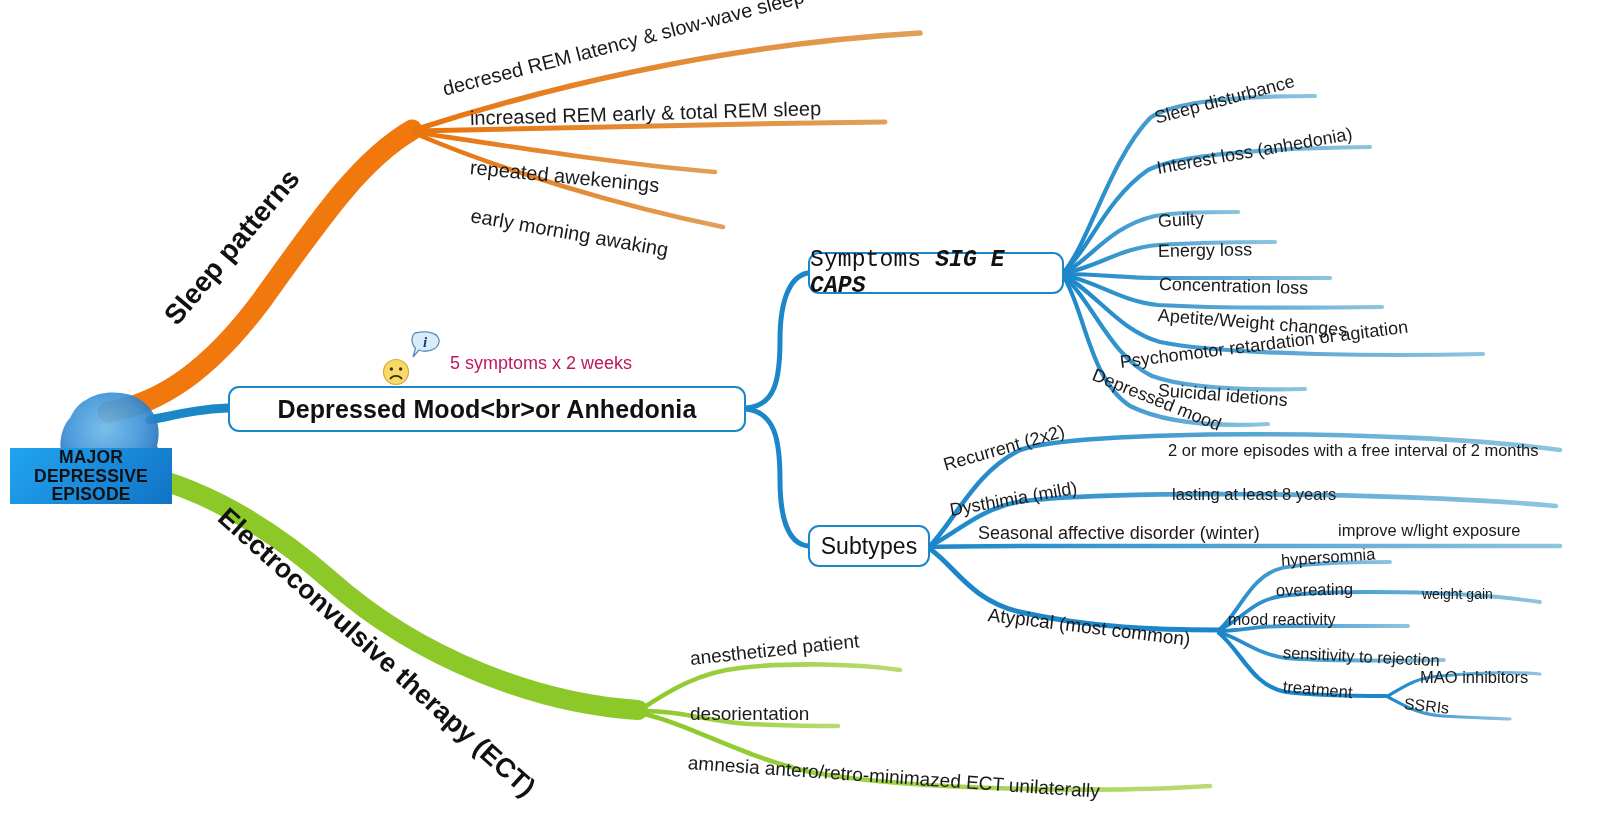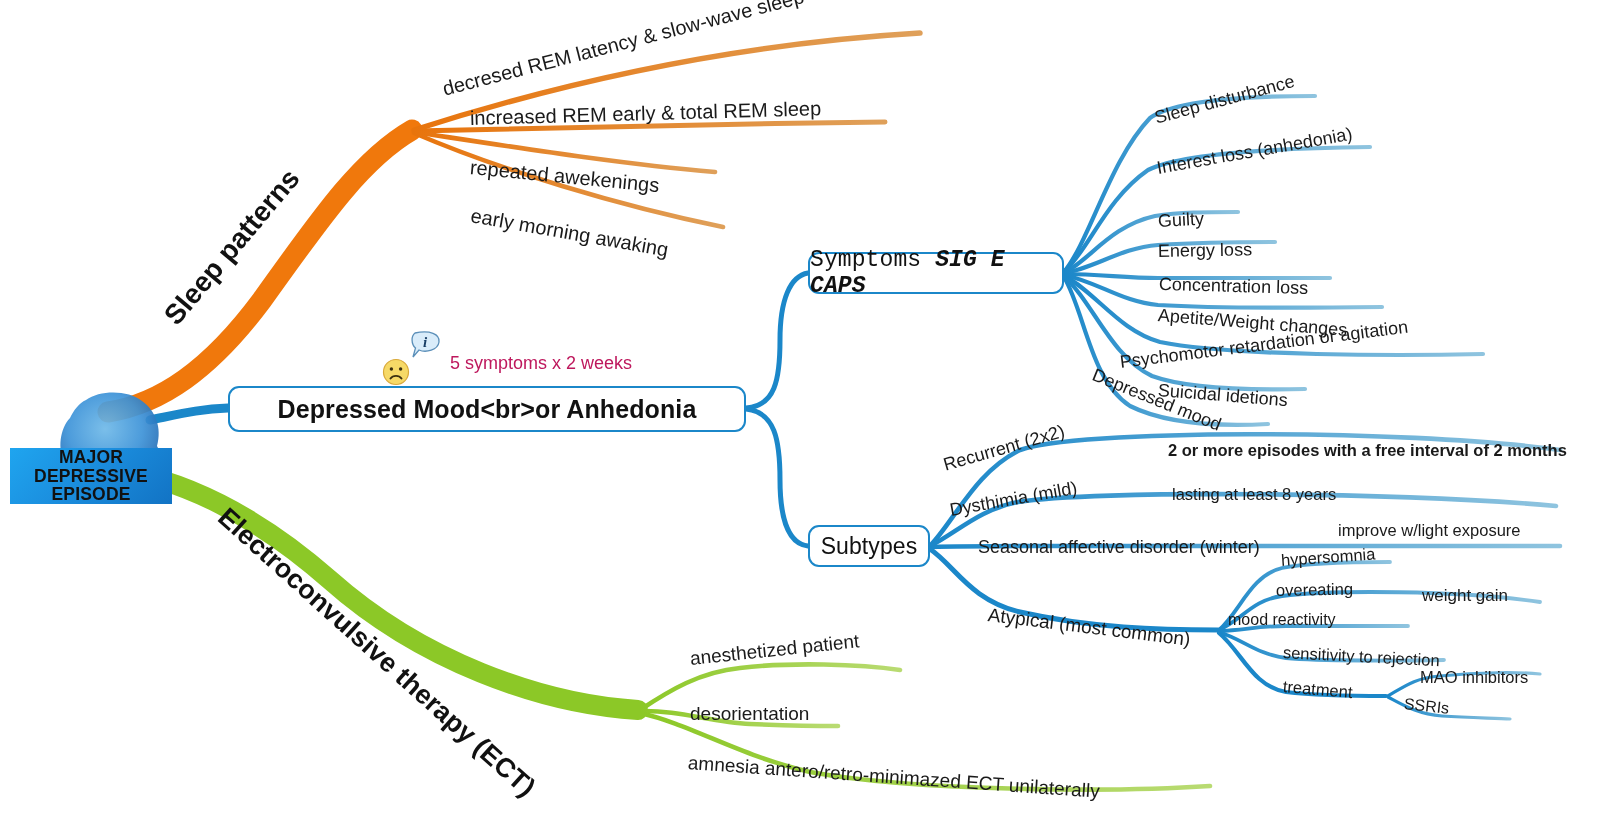--- a/index.html
+++ b/index.html
@@ -181,41 +181,41 @@
     <span>Suicidal idetions</span></div>
   <div class="lbl" style="left:1093px;top:364px;font-size:18px;transform:rotate(22deg);">
     <span>Depressed mood</span></div>
 
   <div class="node" style="left:808px;top:525px;width:122px;height:42px;">
     <span>Subtypes</span>
   </div>
 
   <div class="lbl" style="left:944px;top:455px;font-size:18px;transform:rotate(-16deg);">
     <span>Recurrent (2x2)</span></div>
-  <div class="lbl" style="left:1168px;top:441px;font-size:16.5px;font-weight:bold;">
+  <div class="lbl" style="left:1168px;top:441px;font-size:16.5px;">
     <span>2 or more episodes with a free interval of 2 months</span></div>
 
   <div class="lbl" style="left:950px;top:500px;font-size:18px;transform:rotate(-10deg);">
     <span>Dysthimia (mild)</span></div>
   <div class="lbl" style="left:1172px;top:485px;font-size:16.5px;">
     <span>lasting at least 8 years</span></div>
 
-  <div class="lbl" style="left:978px;top:523px;font-size:18px;margin-top:14px;">
+  <div class="lbl" style="left:978px;top:523px;font-size:18px;">
     <span>Seasonal affective disorder (winter)</span></div>
   <div class="lbl" style="left:1338px;top:521px;font-size:16.5px;">
     <span>improve w/light exposure</span></div>
 
   <div class="lbl" style="left:988px;top:604px;font-size:19px;transform:rotate(7deg);">
     <span>Atypical (most common)</span></div>
 
   <div class="lbl" style="left:1281px;top:551px;font-size:16.5px;transform:rotate(-4deg);">
     <span>hypersomnia</span></div>
   <div class="lbl" style="left:1276px;top:581px;font-size:16.5px;transform:rotate(-1deg);">
     <span>overeating</span></div>
-  <div class="lbl" style="left:1422px;top:586px;font-size:17px;">
+  <div class="lbl" style="left:1422px;top:586px;font-size:14px;">
     <span>weight gain</span></div>
   <div class="lbl" style="left:1228px;top:611px;font-size:16px;">
     <span>mood reactivity</span></div>
   <div class="lbl" style="left:1283px;top:643px;font-size:16.5px;transform:rotate(3deg);">
     <span>sensitivity to rejection</span></div>
   <div class="lbl" style="left:1283px;top:677px;font-size:16.5px;transform:rotate(5deg);">
     <span>treatment</span></div>
   <div class="lbl" style="left:1420px;top:668px;font-size:16.5px;">
     <span>MAO inhibitors</span></div>
   <div class="lbl" style="left:1404px;top:695px;font-size:16px;transform:rotate(6deg);">

